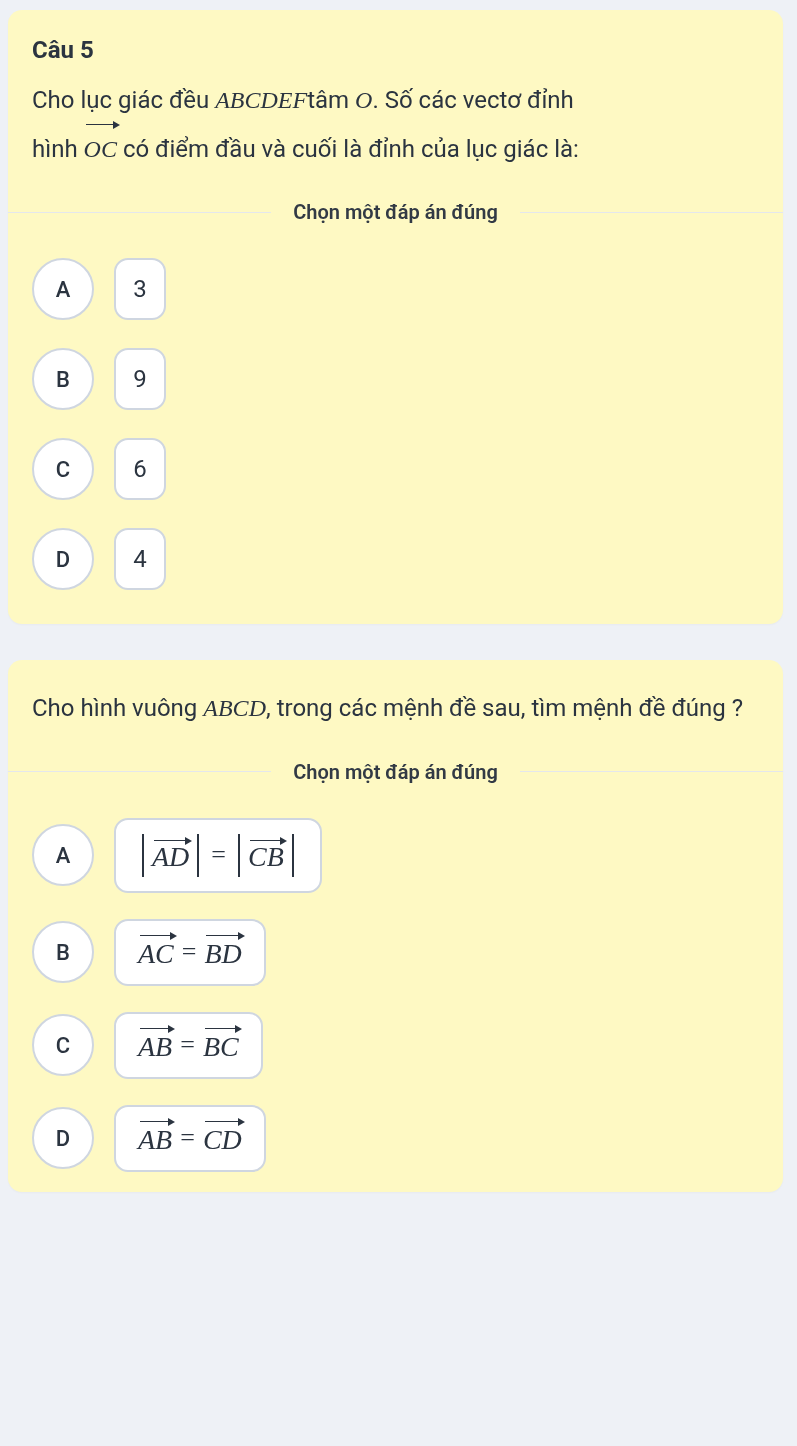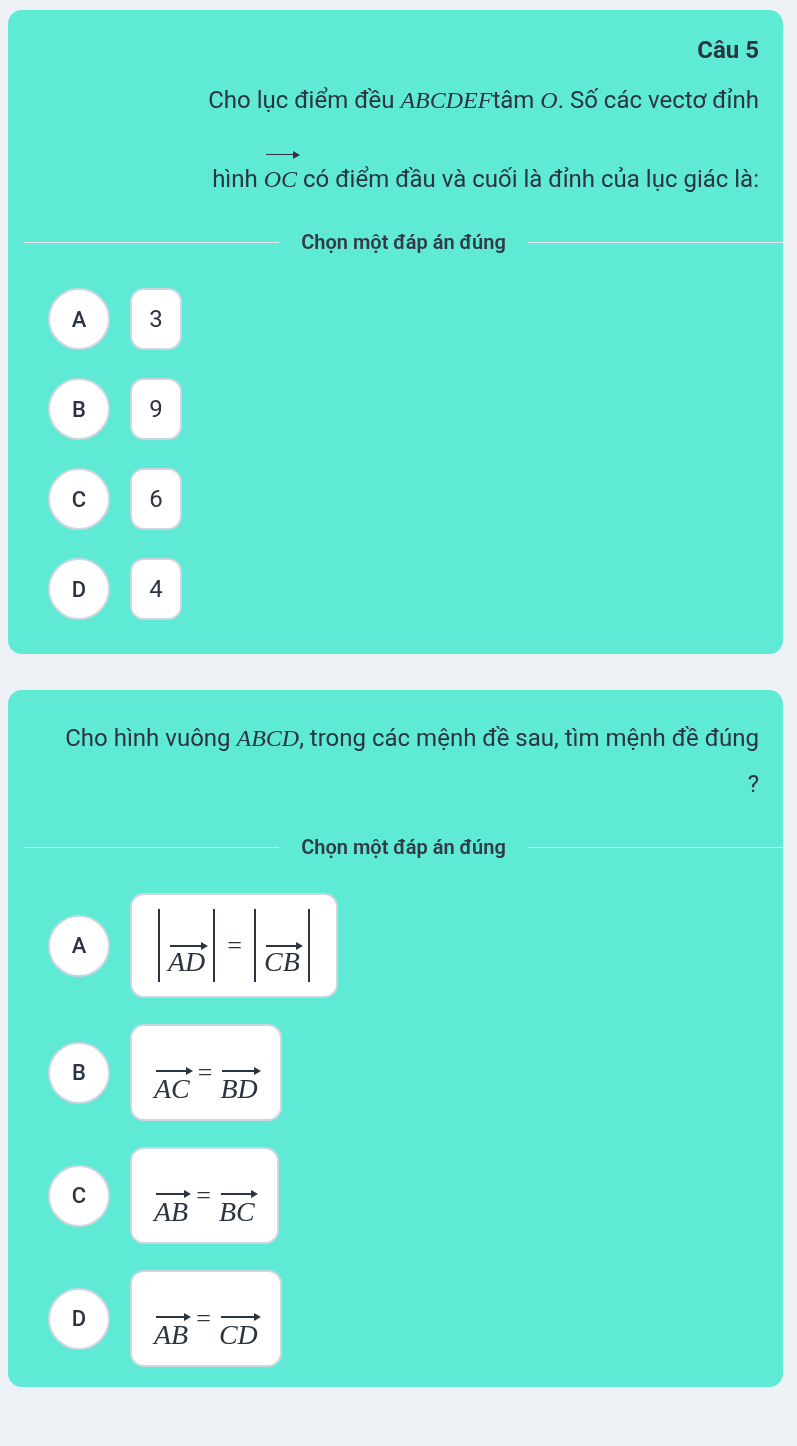--- a/index.html
+++ b/index.html
@@ -8,45 +8,43 @@
     padding: 0;
     background: #eef1f6;
     font-family: -apple-system, BlinkMacSystemFont, "Segoe UI", Roboto, Arial, sans-serif;
     color: #2b3440;
     width: 797px;
   }
   .page {
     padding: 10px 14px 30px 8px;
   }
   .card {
-    background: #5eead4;
+    background: #fef9c3;
     border-radius: 14px;
-    padding: 26px 24px 34px 40px;
+    padding: 26px 24px 34px 24px;
     margin-bottom: 36px;
     box-shadow: 0 1px 2px rgba(0,0,0,0.03);
-    text-align: right;
   }
   .q-title {
     font-size: 24px;
     font-weight: 700;
     color: #2b3440;
     margin-bottom: 14px;
   }
   .q-body {
     font-size: 24px;
     line-height: 1.9;
     color: #2b3440;
     font-weight: 400;
   }
   .math-i { font-family: "Times New Roman", Times, serif; font-style: italic; }
   .vec {
     position: relative;
     display: inline-block;
     padding-top: 3px;
-    margin-top: 30px;
   }
   .vec::before {
     content: '';
     position: absolute;
     top: 0px;
     left: 2px;
     right: -1px;
     height: 1.4px;
     background: currentColor;
   }
@@ -134,21 +132,21 @@
 </style>
 </head>
 <body>
 
 <div class="page">
 
   <div class="card">
     <div class="q-title">Câu 5</div>
 
     <div class="q-body">
-      <span>Cho lục điểm đều </span><span class="math-i">ABCDEF</span><span>tâm </span><span class="math-i">O</span><span>. Số các vectơ đỉnh</span>
+      <span>Cho lục giác đều </span><span class="math-i">ABCDEF</span><span>tâm </span><span class="math-i">O</span><span>. Số các vectơ đỉnh</span>
       <br>
       <span>hình </span><span class="vec math-i"><span>O</span><span>C</span></span><span>  có điểm đầu và cuối là đỉnh của lục giác là:</span>
     </div>
 
     <div class="divider-row">
       <div class="divider-line"></div>
       <div class="divider-label">Chọn một đáp án đúng</div>
       <div class="divider-line"></div>
     </div>
 

